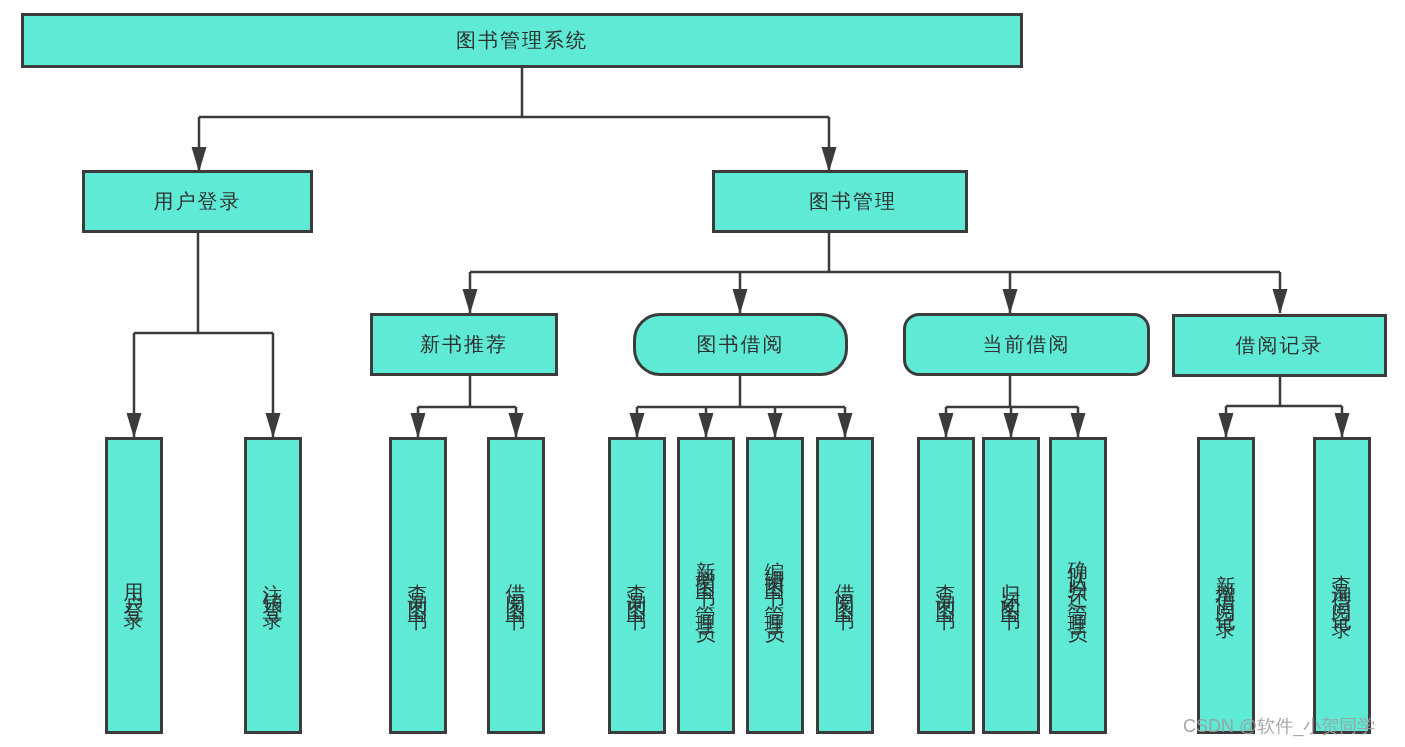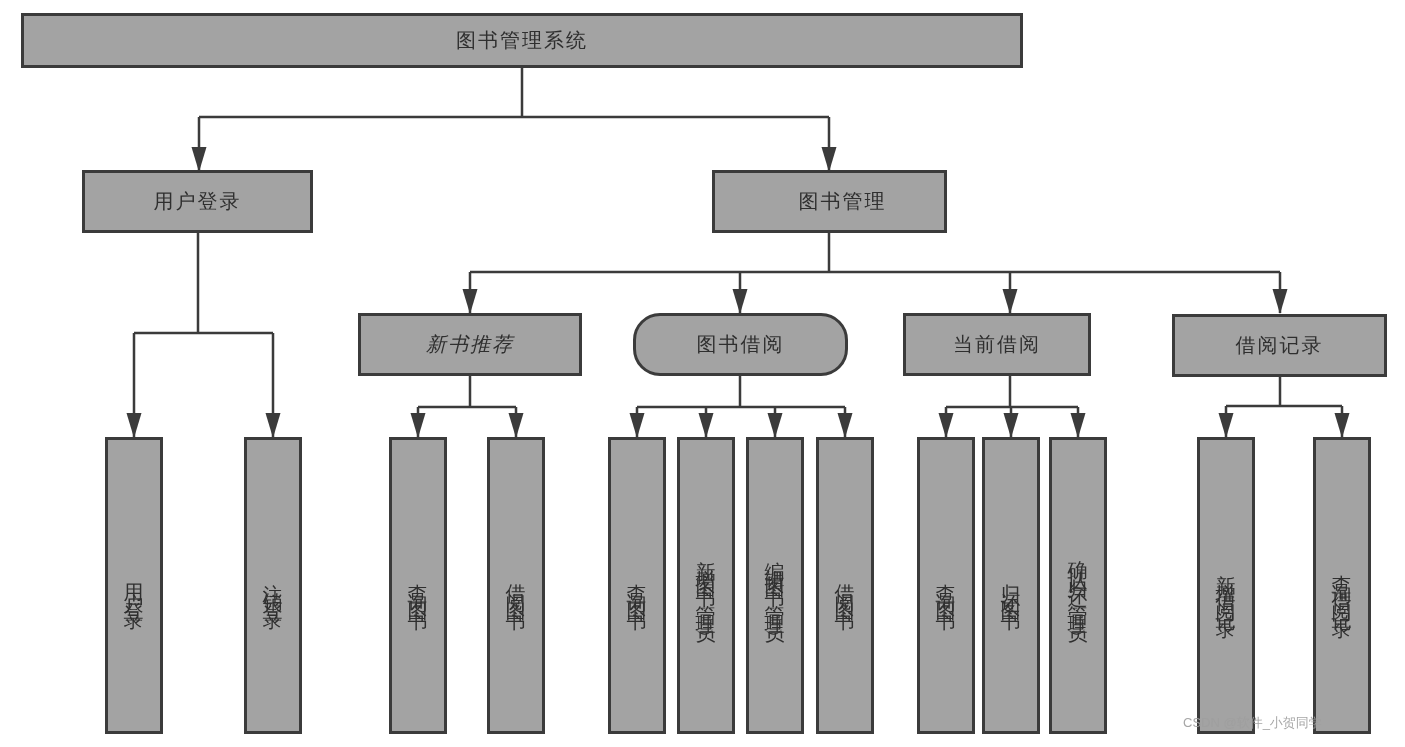--- a/index.html
+++ b/index.html
@@ -13,21 +13,21 @@
   }
   #wires {
     position: absolute;
     left: 0; top: 0;
     width: 1405px; height: 747px;
     z-index: 1;
   }
   .node {
     position: absolute;
     box-sizing: border-box;
-    background: #a3a3a3;
+    background: #5eead4;
     border: 3px solid #3b3b3b;
     display: flex;
     align-items: center;
     justify-content: center;
     z-index: 2;
     color: #2f2f2f;
   }
   .hbox span {
     font-size: 20px;
     letter-spacing: 2px;
@@ -37,45 +37,45 @@
     writing-mode: vertical-rl;
     text-orientation: mixed;
     font-size: 20px;
     letter-spacing: 0.45em;
     line-height: 1;
     white-space: nowrap;
   }
   
   .n-root     { left: 21px;   top: 13px;  width: 1002px; height: 55px; }
   .n-login    { left: 82px;   top: 170px; width: 231px;  height: 63px; }
-  .n-bookmgmt { left: 712px;  top: 170px; width: 235px;  height: 63px; padding-left: 26px; }
-  .n-newbook  { left: 358px;  top: 313px; width: 224px;  height: 63px; font-style: italic; }
+  .n-bookmgmt { left: 712px;  top: 170px; width: 256px;  height: 63px; padding-left: 26px; }
+  .n-newbook  { left: 370px;  top: 313px; width: 188px;  height: 63px; }
   .n-borrow   { left: 633px;  top: 313px; width: 215px;  height: 63px; border-radius: 27px; }
-  .n-current  { left: 903px;  top: 313px; width: 188px;  height: 63px; }
+  .n-current  { left: 903px;  top: 313px; width: 247px;  height: 63px; border-radius: 16px; }
   .n-records  { left: 1172px; top: 314px; width: 215px;  height: 63px; }
   .vbox { top: 437px; width: 58px; height: 297px; }
   .v-ulogin   { left: 105px; }
   .v-logout   { left: 244px; }
   .v-query1   { left: 389px; }
   .v-borrow1  { left: 487px; }
   .v-query2   { left: 608px; }
   .v-addbook  { left: 677px; }
   .v-editbook { left: 746px; }
   .v-borrow2  { left: 816px; }
   .v-query3   { left: 917px; }
   .v-return   { left: 982px; }
   .v-confirm  { left: 1049px; }
   .v-addrec   { left: 1197px; }
   .v-queryrec { left: 1313px; }
   #watermark {
     position: absolute;
     left: 1183px;
     top: 714px;
     z-index: 3;
-    font-size: 13px;
+    font-size: 18px;
     color: rgba(158,158,158,0.92);
     white-space: nowrap;
   }
 </style>
 </head>
 <body>
 
 <div id="stage">
 
   <svg id="wires" viewBox="0 0 1405 747" xmlns="http://www.w3.org/2000/svg">

